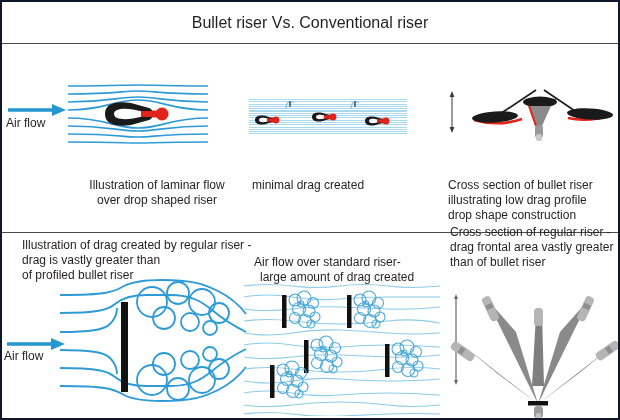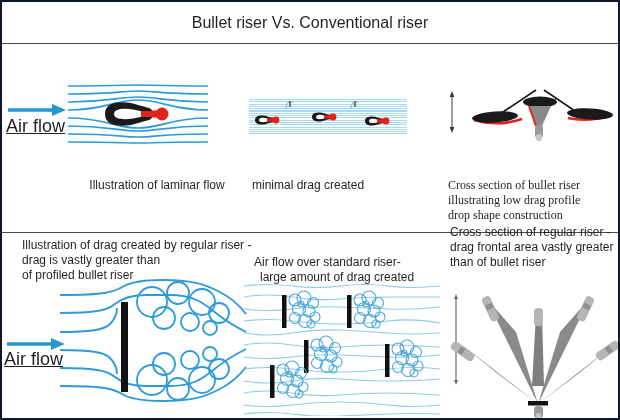--- a/index.html
+++ b/index.html
@@ -8,21 +8,21 @@
     border:2px solid #0f172a;box-sizing:border-box;overflow:hidden;
     font-family:"Liberation Sans","DejaVu Sans",sans-serif;color:#231f20;
   }
   .abs{position:absolute;}
   #title{
     left:0;top:0;width:100%;height:41px;line-height:41px;text-align:center;
     font-size:16px;color:#231f20;
   }
   .hdiv{left:0;width:620px;height:0;border-top:1px solid #4a4a4a;}
   .caption{font-size:12px;line-height:15px;color:#231f20;}
-  .airflow-label{font-size:18px;color:#231f20;text-decoration:underline;}
+  .airflow-label{font-size:12px;color:#231f20;}
   
   #laminar-band{
     left:247px;top:97px;width:158px;height:36px;
     background:repeating-linear-gradient(to bottom,#a9d9ee 0,#a9d9ee 1px,#ffffff 1px,#ffffff 2.3px);
   }
   svg{display:block;}
 </style>
 </head>
 <body>
 
@@ -52,20 +52,21 @@
     <g transform="translate(71,30)">
       <rect x="0" y="-3.5" width="20" height="7" rx="2" fill="#e2231a"></rect>
       <circle cx="23" cy="0" r="6.5" fill="#e2231a"></circle>
       <path d="M-34,0 C-34,-11 -22,-13 -8,-11 L10,-6 C15,-5 15,5 10,6 L-8,11 C-22,13 -34,11 -34,0 Z" fill="#1a1a1a"></path>
       <path d="M-25,0 C-25,-5 -16,-6 -6,-4.5 L6,-2 L6,2 L-6,4.5 C-16,6 -25,5 -25,0 Z" fill="#ffffff"></path>
       <rect x="2" y="-3" width="16" height="6" fill="#e2231a"></rect>
     </g>
   </svg>
   <div class="abs caption" style="left:70px;top:176px;width:170px;text-align:center;">
     <div>Illustration of laminar flow</div>
+    <div>over drop shaped riser</div>
   </div>
 
   <div id="laminar-band" class="abs"></div>
   <svg class="abs" style="left:282px;top:97px;" width="12" height="11" viewBox="0 0 12 11">
     <path d="M2,10 Q2,1 10,3" stroke="#8ecbe8" stroke-width="1.5" fill="none"></path>
     <line x1="6" y1="2" x2="6" y2="8" stroke="#555" stroke-width="1.6"></line>
   </svg>
   <svg class="abs" style="left:347px;top:97px;" width="12" height="11" viewBox="0 0 12 11">
     <path d="M2,10 Q2,1 10,3" stroke="#8ecbe8" stroke-width="1.5" fill="none"></path>
     <line x1="6" y1="2" x2="6" y2="8" stroke="#555" stroke-width="1.6"></line>
@@ -106,21 +107,21 @@
     <ellipse cx="55" cy="33" rx="23" ry="5.6" fill="#1a1a1a" transform="rotate(-4 55 33)"></ellipse>
     <path d="M128,34 Q150,39 172,30" stroke="#e2231a" stroke-width="2.6" fill="none"></path>
     <ellipse cx="150" cy="30" rx="23" ry="5.6" fill="#1a1a1a" transform="rotate(3 150 30)"></ellipse>
     <path d="M103,24 Q114,21 115,15" stroke="#e2231a" stroke-width="2.4" fill="none"></path>
     <ellipse cx="100" cy="18" rx="17" ry="5.4" fill="#1a1a1a"></ellipse>
     <polygon points="89,22 111,22 102,42 96,42" fill="#8a8a8a"></polygon>
     <line x1="89" y1="22" x2="96" y2="42" stroke="#e2231a" stroke-width="2"></line>
     <rect x="95" y="41" width="8" height="13" rx="3" fill="#9a9a9a"></rect>
     <rect x="96" y="50" width="6" height="7" rx="2.5" fill="#c8c8c8"></rect>
   </svg>
-  <div class="abs caption" style="left:446px;top:176px;width:170px;font-family:Liberation Serif, serif;">
+  <div class="abs caption" style="left:446px;top:176px;width:170px;">
     <div>Cross section of bullet riser</div>
     <div>illustrating low drag profile</div>
     <div>drop shape construction</div>
   </div>
 
   <div class="abs caption" style="left:20px;top:236px;width:250px;">
     <div>Illustration of drag created by regular riser -</div>
     <div>drag is vastly greater than</div>
     <div>of profiled bullet riser</div>
   </div>

